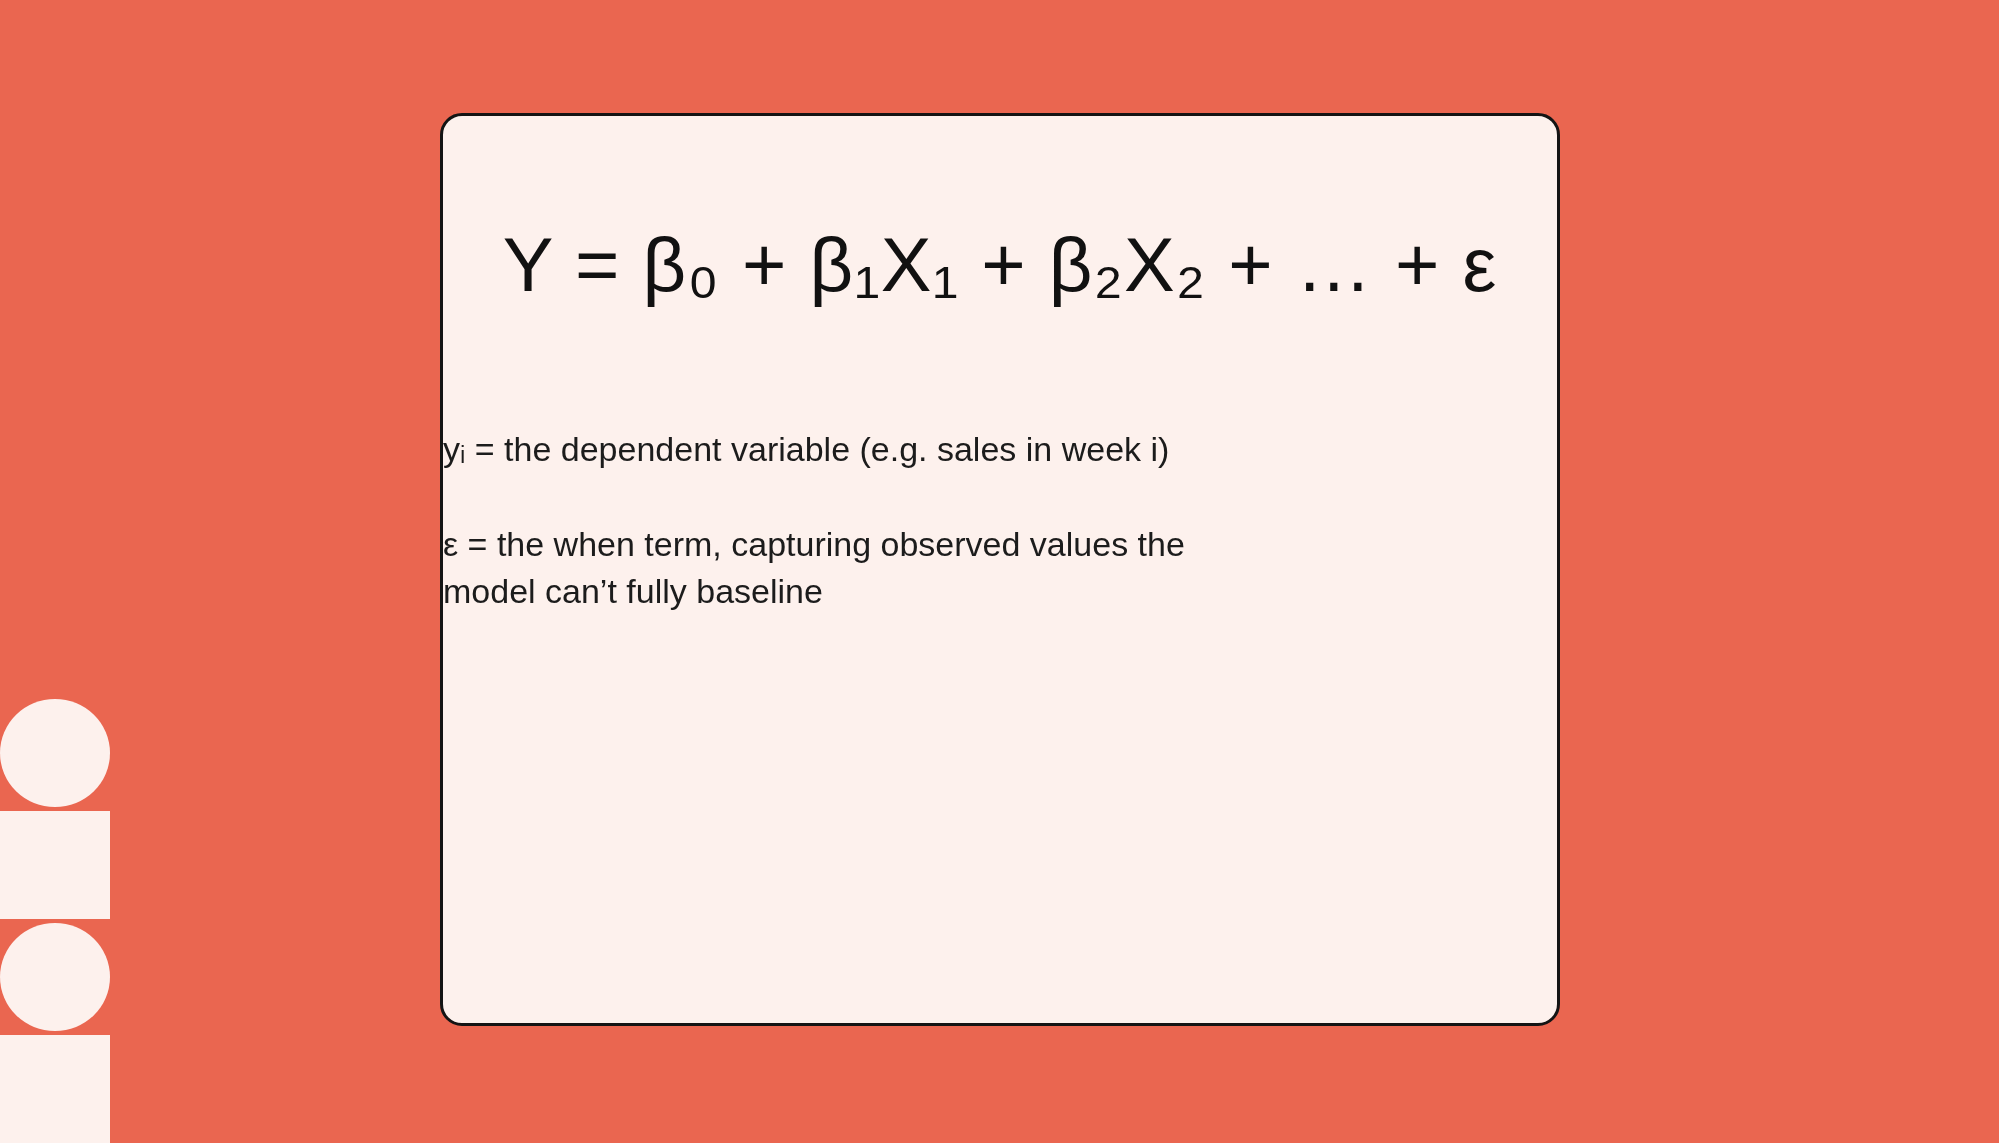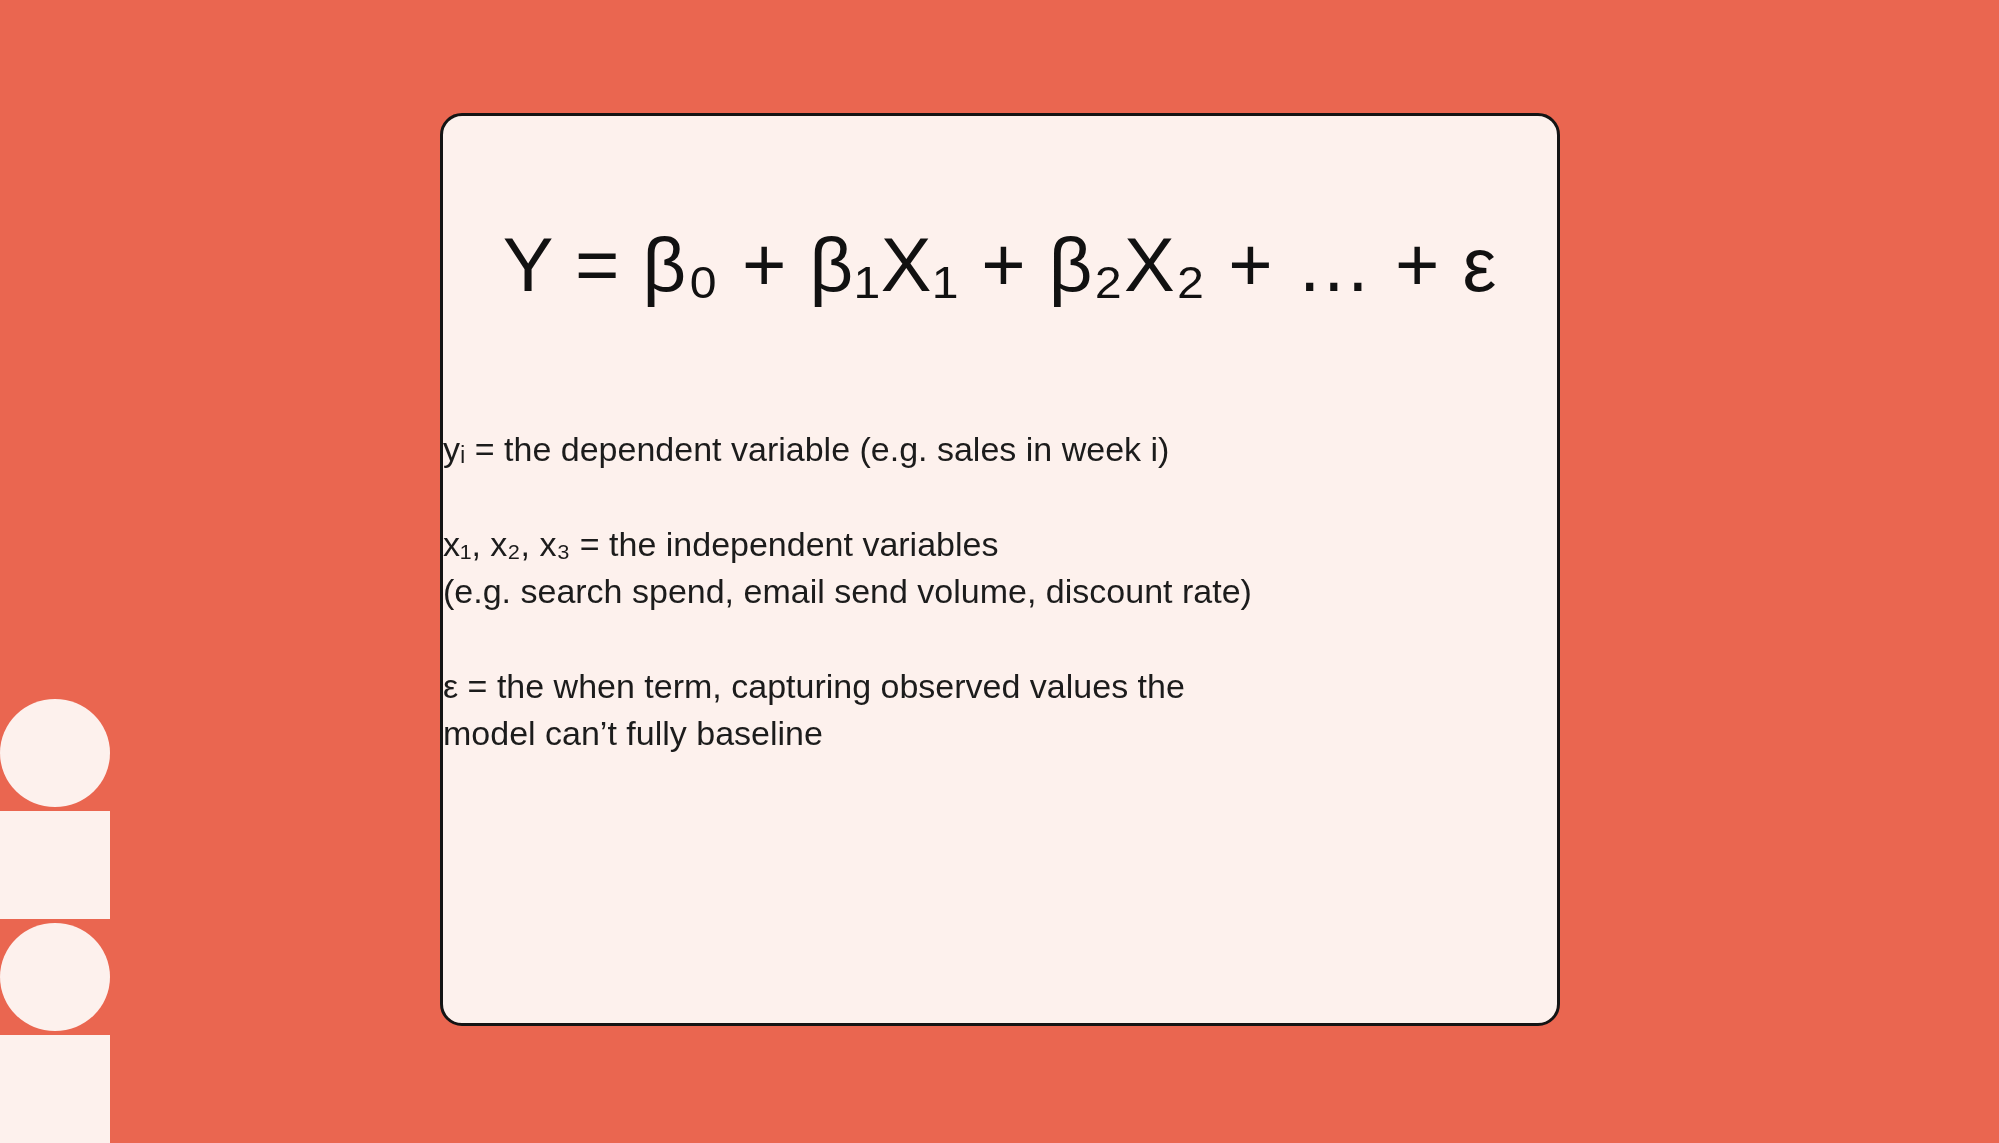--- a/index.html
+++ b/index.html
@@ -91,24 +91,20 @@
 <div class="card">
 
   <div class="formula">Y = β₀ + β₁X₁ + β₂X₂ + … + ε</div>
 
   <div class="definitions">
 
     <div class="def-block">
       <div class="def-line">yᵢ = the dependent variable (e.g. sales in week i)</div>
     </div>
 
-    <div class="def-block">
-      <div class="def-line">x₁, x₂, x₃ = the independent variables</div>
-      <div class="def-line">(e.g. search spend, email send volume, discount rate)</div>
-    </div>
 
 
     <div class="def-block">
     </div>
 
     <div class="def-block">
       <div class="def-line">ε = the when term, capturing observed values the</div>
       <div class="def-line">model can’t fully baseline</div>
     </div>
 

